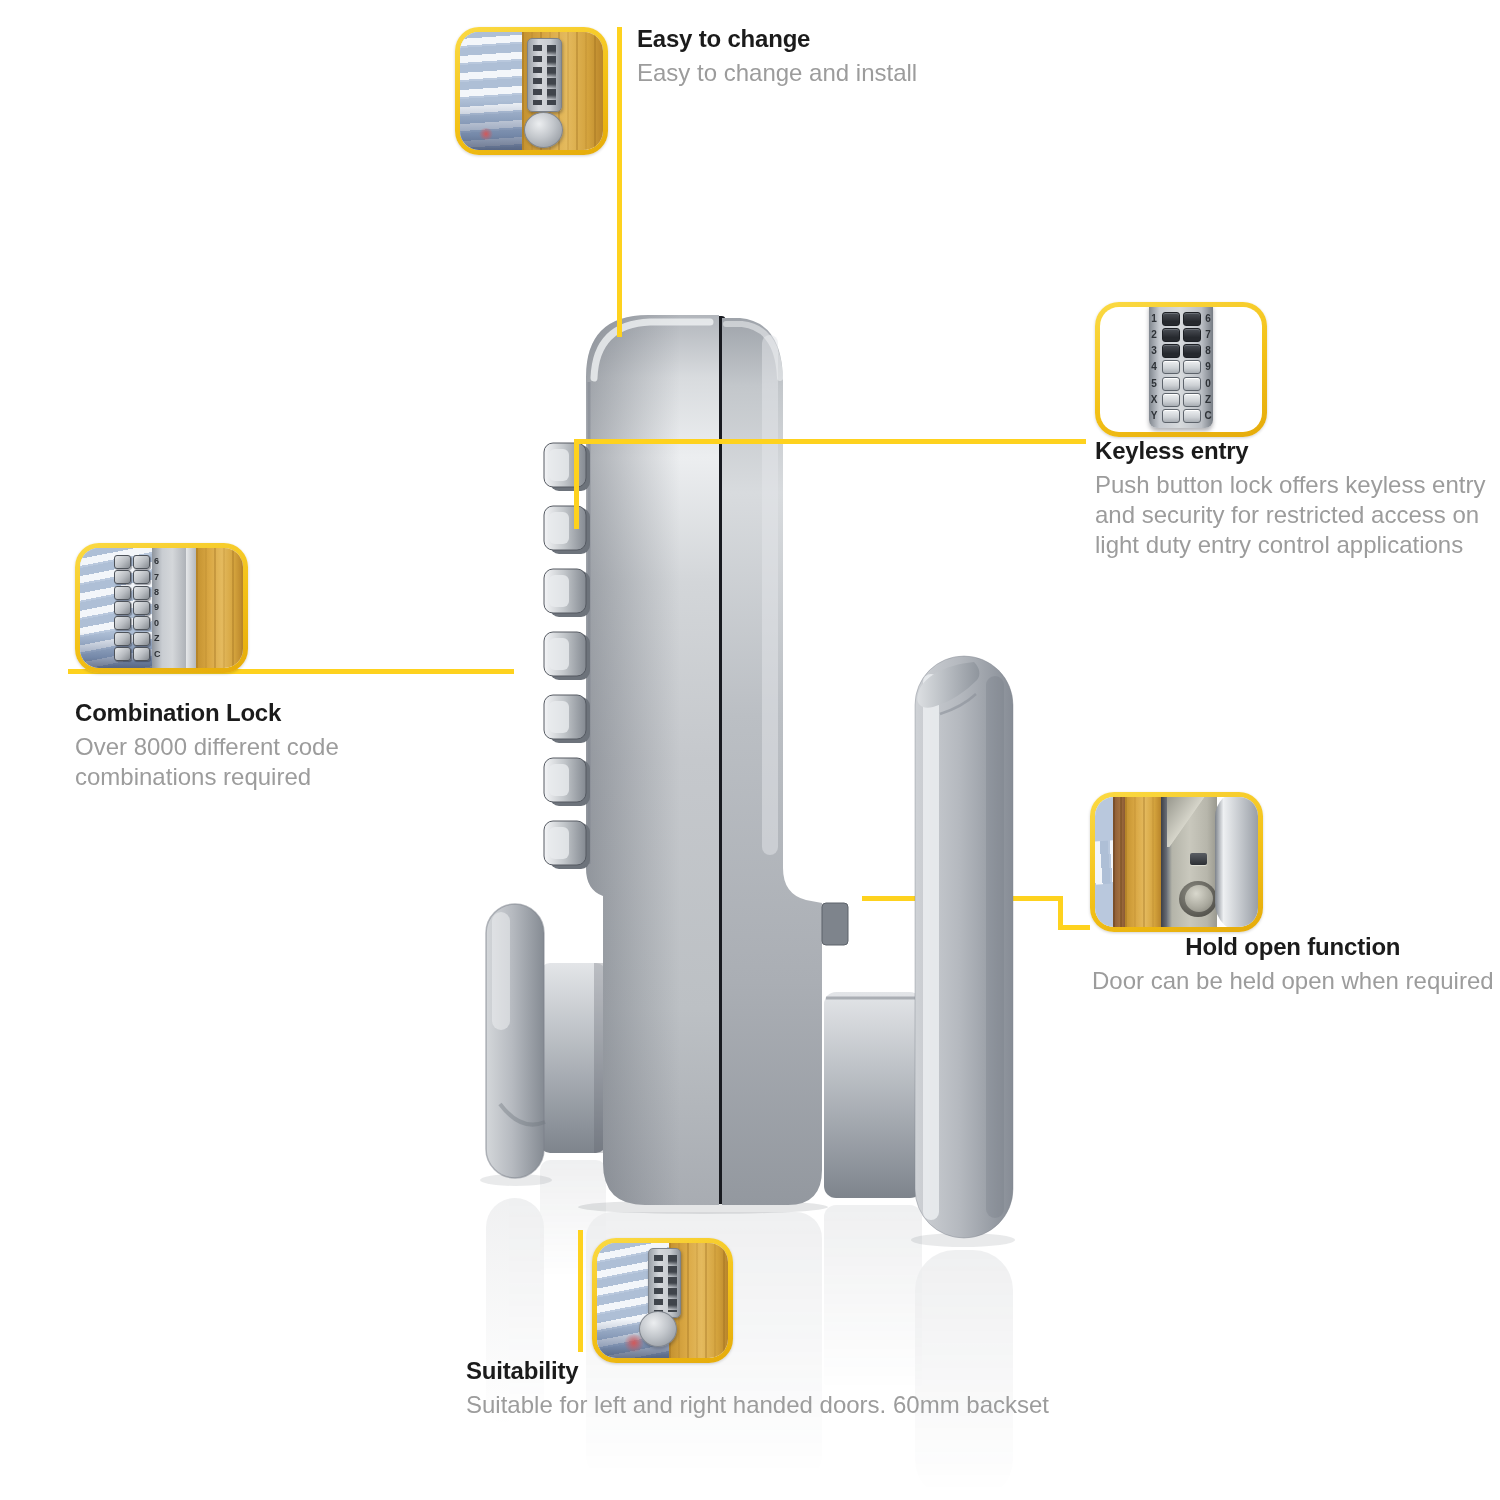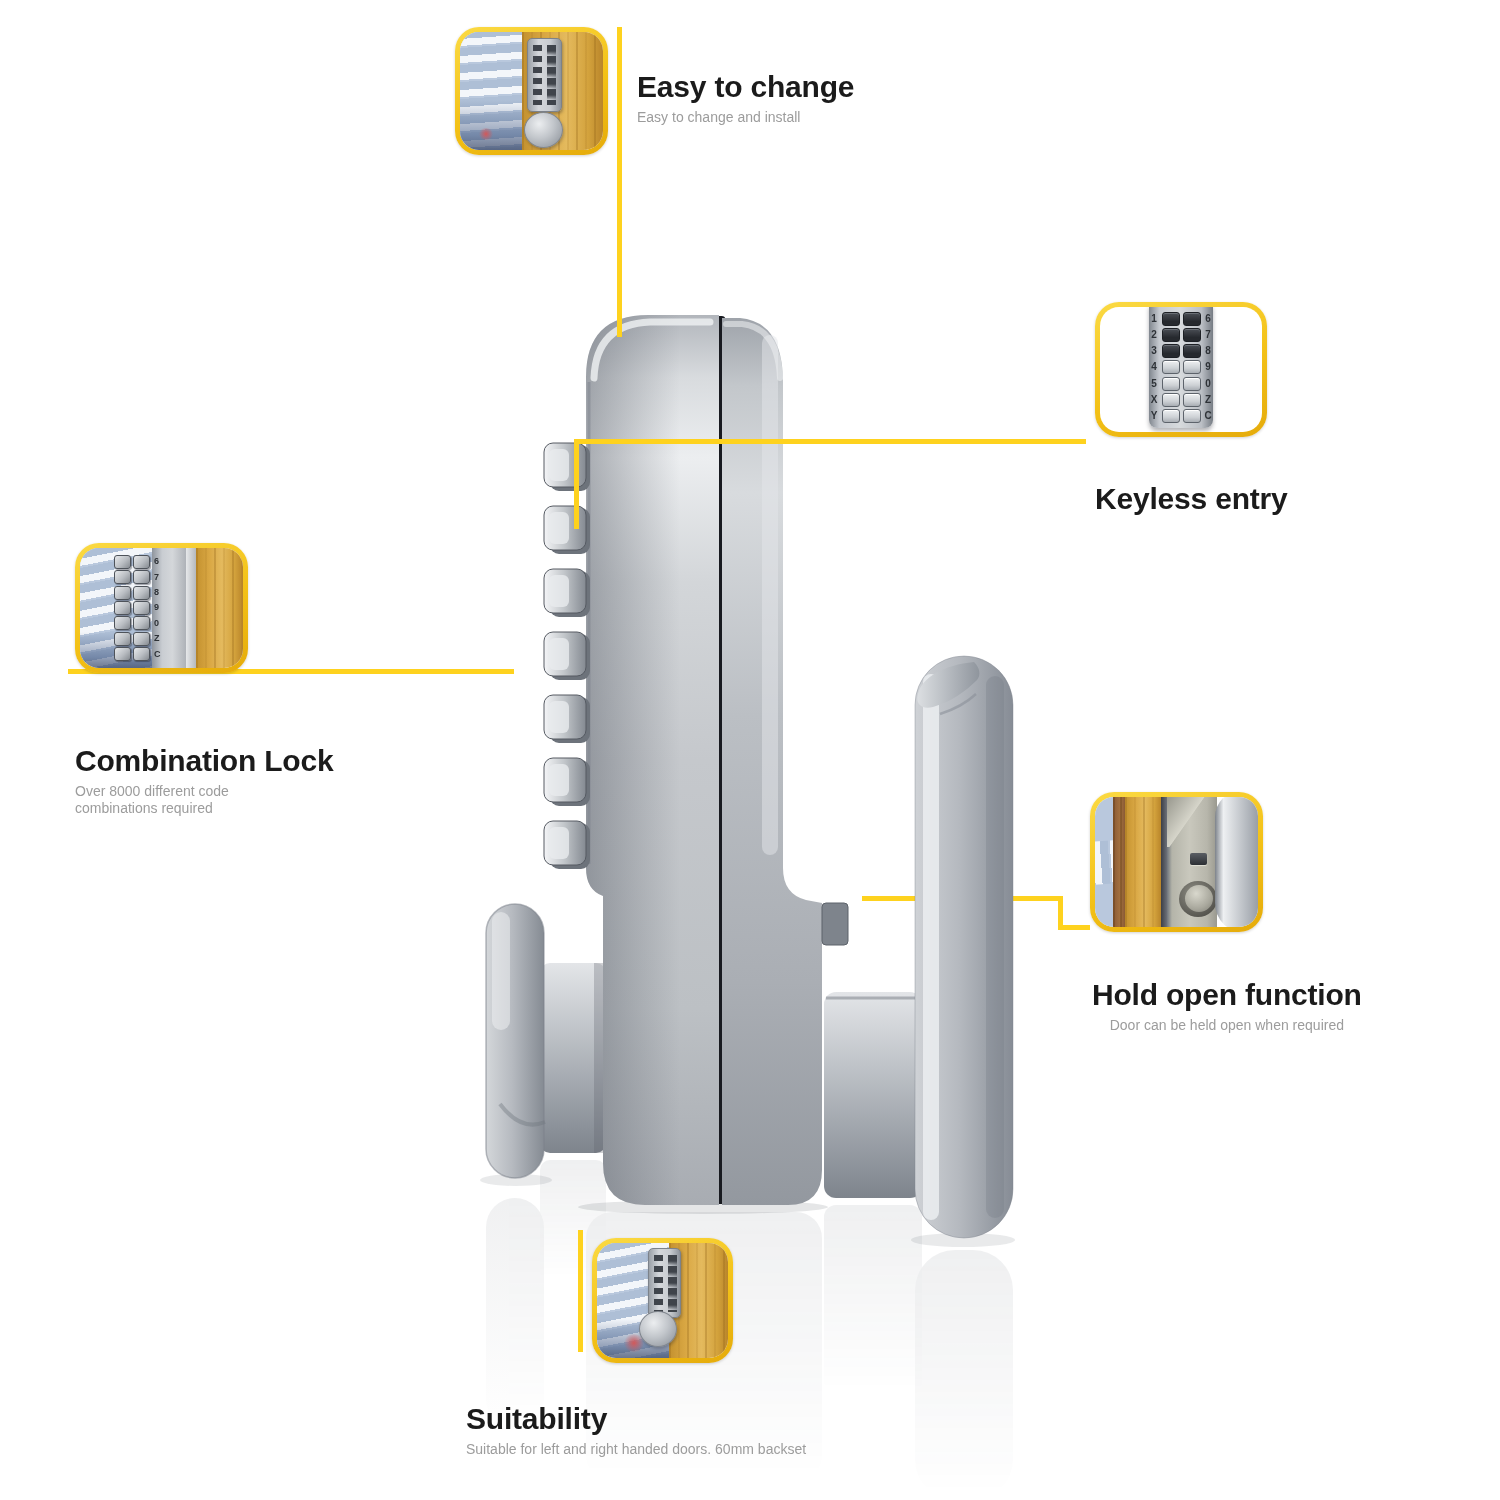--- a/index.html
+++ b/index.html
@@ -86,22 +86,22 @@
   .ho-snib{position:absolute;left:95px;top:56px;width:17px;height:12px;border-radius:2px;
     background:linear-gradient(180deg,#5a5e64 0%,#2c2f34 100%);box-shadow:0 1px 1px #e2e1d6;}
   .ho-knob{position:absolute;left:84px;top:84px;width:38px;height:36px;border-radius:50%;
     background:radial-gradient(circle at 40% 35%,#8f8e85 0%,#55544e 75%);}
   .ho-knob-face{position:absolute;left:90px;top:88px;width:28px;height:27px;border-radius:50%;
     background:radial-gradient(circle at 40% 32%,#d9d8cd 0%,#a9a89d 60%,#7d7c73 100%);}
   .ho-lever{position:absolute;left:120px;top:-6px;bottom:-6px;right:-4px;border-radius:26px 0 0 30px;
     background:linear-gradient(90deg,#7d838b 0%,#eef0f2 18%,#c3c7cc 55%,#8f959d 100%);}
   
   .callout{position:absolute;z-index:4;}
-  .callout-title{font-size:30px;font-weight:700;color:#1b1b1b;letter-spacing:-.2px;line-height:1.12;white-space:nowrap;margin-top:44px;}
-  .callout-desc{margin-top:5px;font-size:14px;font-weight:400;color:#9c9c9c;line-height:1.26;}
+  .callout-title{font-size:24px;font-weight:700;color:#1b1b1b;letter-spacing:-.2px;line-height:1.12;white-space:nowrap;}
+  .callout-desc{margin-top:5px;font-size:24px;font-weight:400;color:#9c9c9c;line-height:1.26;}
   .callout-desc div{white-space:nowrap;}
 </style>
 </head>
 <body>
 
 <div class="canvas">
 
   <div class="yline z-under" style="left:862px;top:896px;width:200px;height:5px;"></div>
   <div class="yline z-under" style="left:1058px;top:896px;width:5px;height:34px;"></div>
   <div class="yline z-under" style="left:1058px;top:925px;width:32px;height:5px;"></div>
@@ -395,20 +395,25 @@
 
   <div class="callout" style="left:637px;top:26px;">
     <div class="callout-title">Easy to change</div>
     <div class="callout-desc">
       <div>Easy to change and install</div>
     </div>
   </div>
 
   <div class="callout" style="left:1095px;top:438px;">
     <div class="callout-title">Keyless entry</div>
+    <div class="callout-desc">
+      <div>Push button lock offers keyless entry</div>
+      <div>and security for restricted access on</div>
+      <div>light duty entry control applications</div>
+    </div>
   </div>
 
   <div class="callout" style="left:75px;top:700px;">
     <div class="callout-title">Combination Lock</div>
     <div class="callout-desc">
       <div>Over 8000 different code</div>
       <div>combinations required</div>
     </div>
   </div>
 

